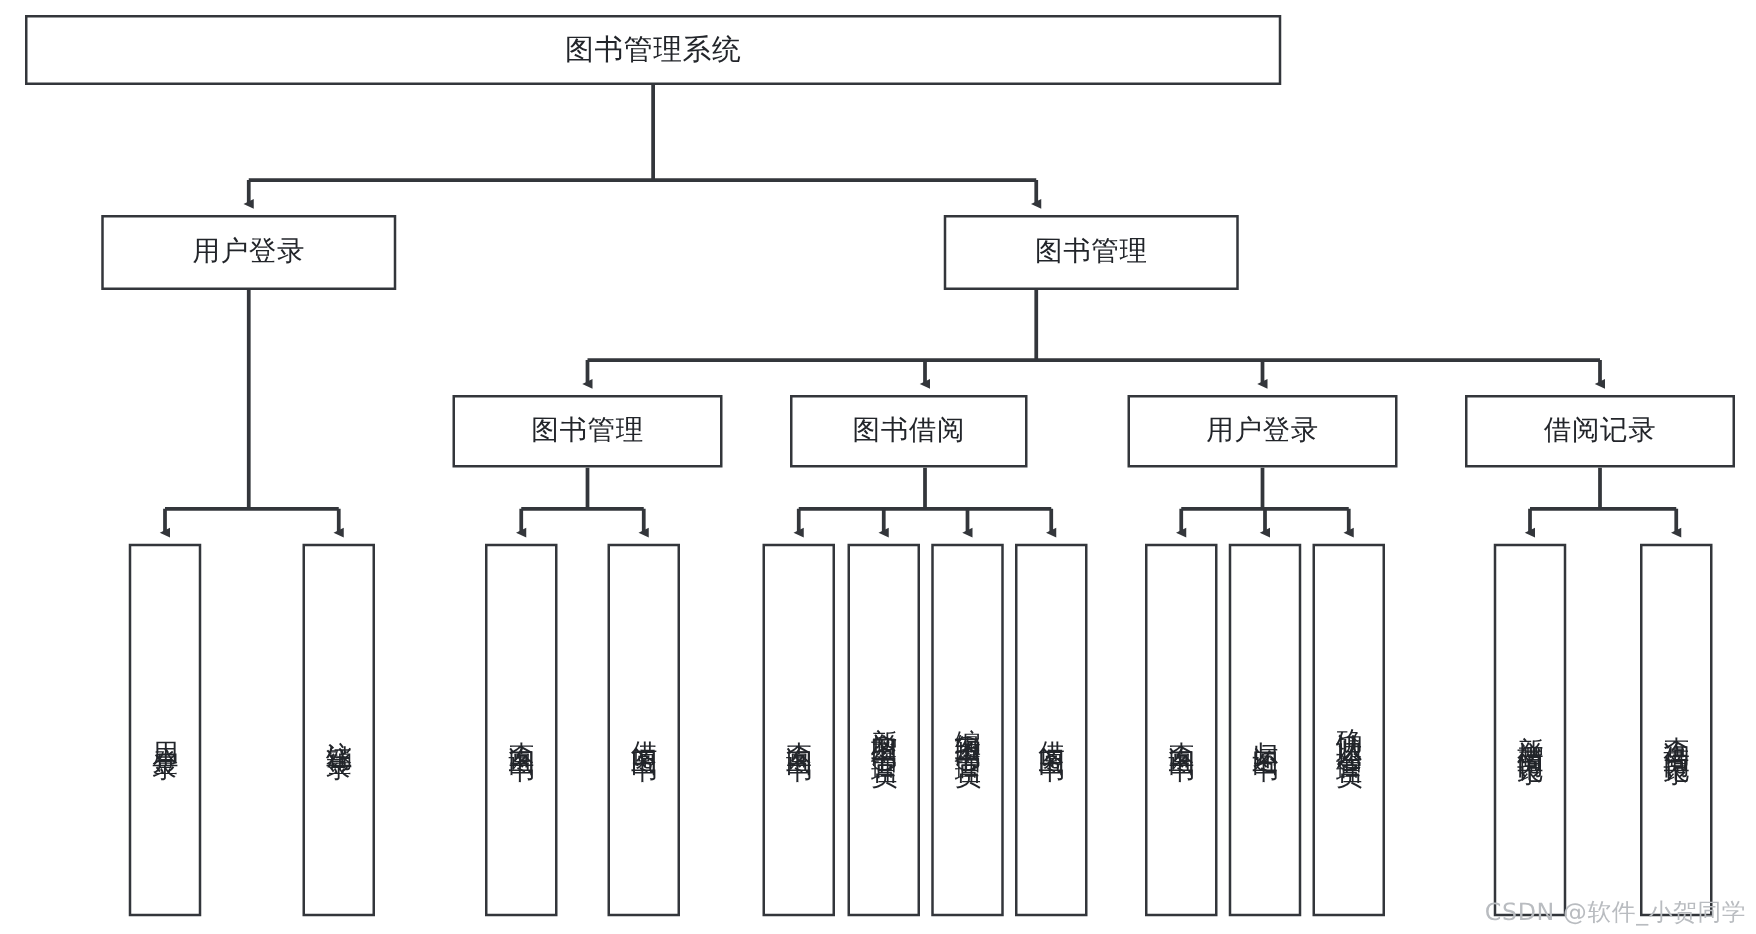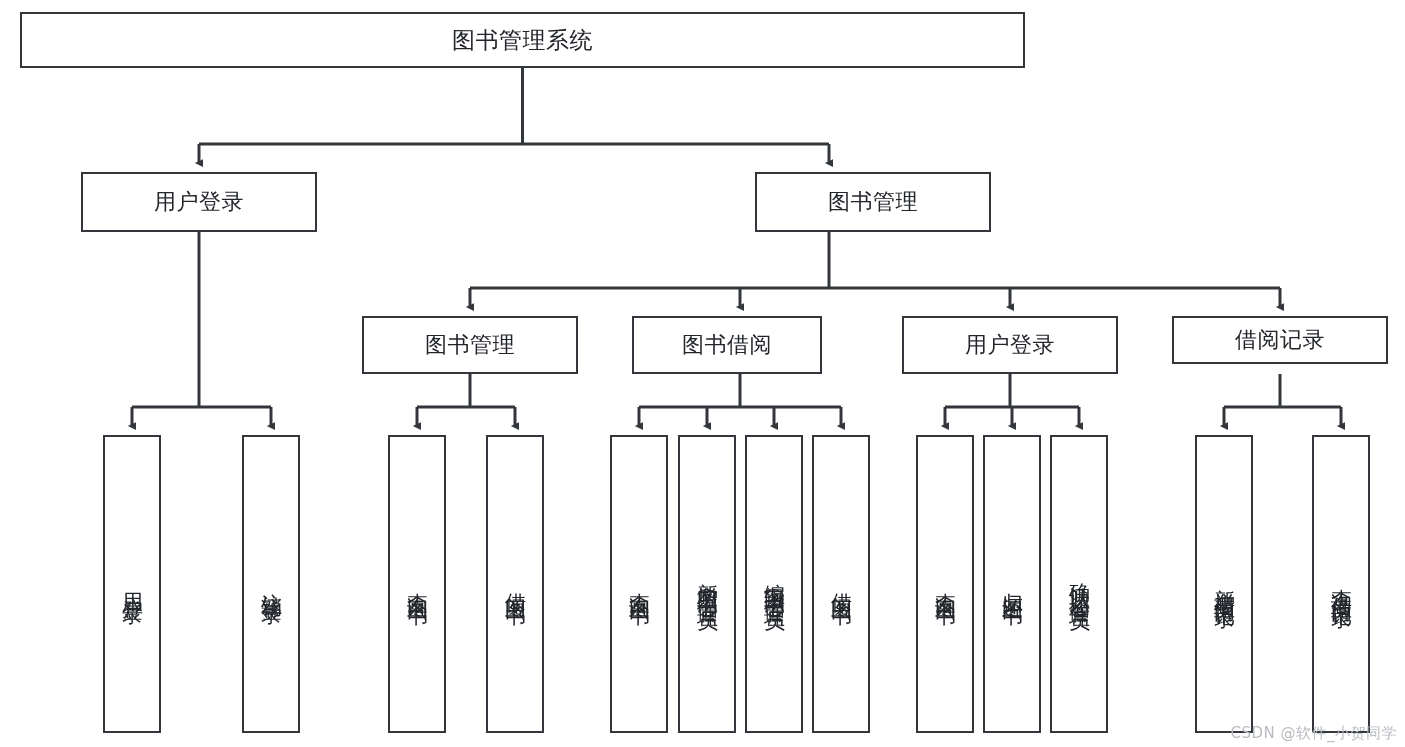--- a/index.html
+++ b/index.html
@@ -64,21 +64,21 @@
     max-height: 268px;
     white-space: normal;
   }
   .node.vert.tall .node-label {
     max-height: 286px;
   }
   #watermark {
     position: absolute;
     right: 8px;
     bottom: 4px;
-    font-size: 15px;
+    font-size: 19px;
     color: #b9bcc0;
     letter-spacing: 0.5px;
     z-index: 6;
     white-space: nowrap;
     font-family: "DejaVu Sans", "Liberation Sans", sans-serif;
   }
 </style>
 </head>
 <body>
 
@@ -139,21 +139,21 @@
       </div>
       <div class="node horiz" style="left: 362px; top: 316px; width: 216px; height: 58px;">
         <span class="node-label">图书管理</span>
       </div>
       <div class="node horiz" style="left: 632px; top: 316px; width: 190px; height: 58px;">
         <span class="node-label">图书借阅</span>
       </div>
       <div class="node horiz" style="left: 902px; top: 316px; width: 216px; height: 58px;">
         <span class="node-label">用户登录</span>
       </div>
-      <div class="node horiz" style="left: 1172px; top: 316px; width: 216px; height: 48px;">
+      <div class="node horiz" style="left: 1172px; top: 316px; width: 216px; height: 58px;">
         <span class="node-label">借阅记录</span>
       </div>
       <div class="node vert" style="left: 103px; top: 435px; width: 58px; height: 298px;">
         <span class="node-label">用户登录</span>
       </div>
       <div class="node vert" style="left: 242px; top: 435px; width: 58px; height: 298px;">
         <span class="node-label">注销登录</span>
       </div>
       <div class="node vert" style="left: 388px; top: 435px; width: 58px; height: 298px;">
         <span class="node-label">查询图书</span>

